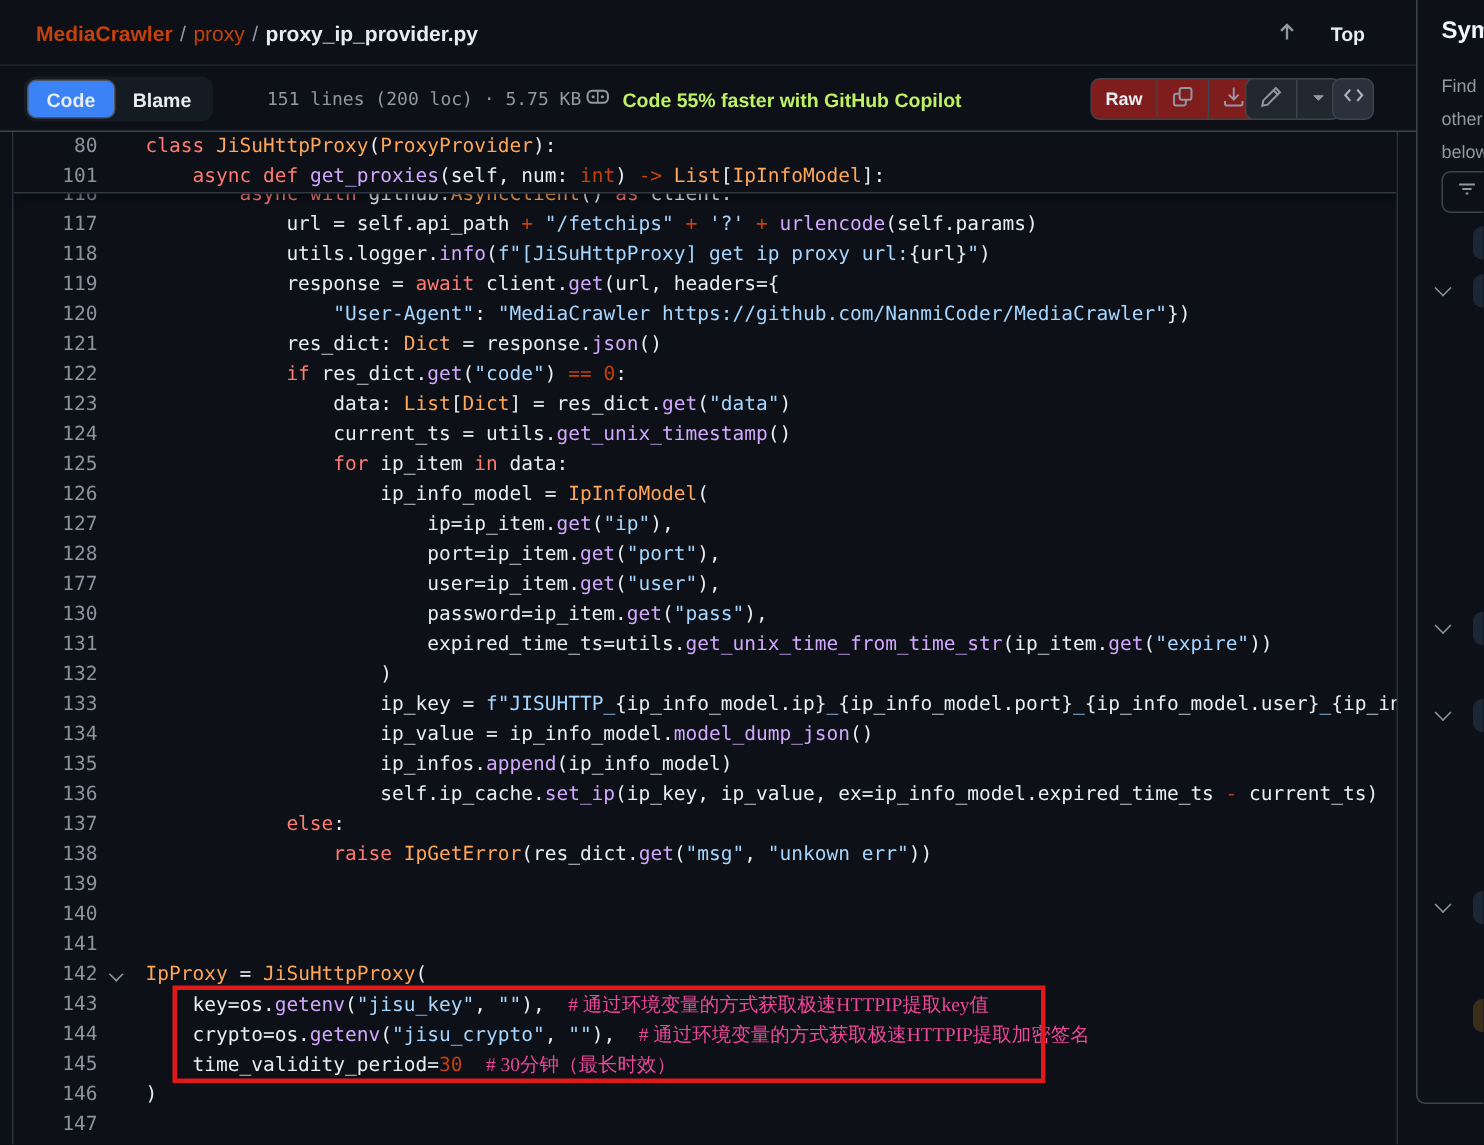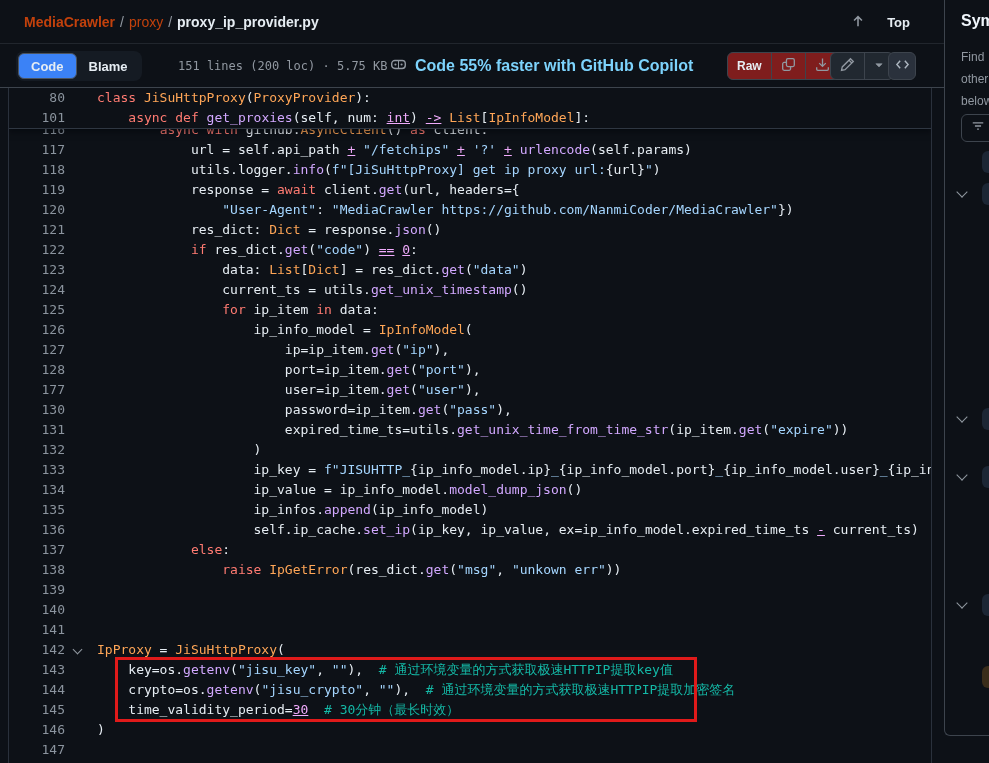--- a/index.html
+++ b/index.html
@@ -27,21 +27,21 @@
   .toolbar { position:absolute; left:0; top:44px; width:944px; height:44px;
              border-bottom:1px solid #3d444d; }
   .seg { position:absolute; left:16px; top:7px; height:30px; background:#151b23;
          border-radius:8px; display:flex; align-items:center; padding:2px; }
   .seg-btn { height:26px; padding:0 12px; display:flex; align-items:center; border-radius:6px;
              font-size:13px; font-weight:600; color:#e6edf3; cursor:pointer; }
   .seg-btn.active { background:#3b82f6; border:1px solid #4b545f; }
   .file-info { position:absolute; left:178px; top:0; height:44px; display:flex; align-items:center;
                font-size:12px; color:#9198a1; }
   .copilot { position:absolute; left:390px; top:0; height:44px; display:flex; align-items:center; gap:8px;
-             font-size:16px; font-weight:600; color:#7dd3fc; }
+             font-size:13px; font-weight:600; color:#bef264; }
   .copilot svg { stroke:#9198a1; }
 
   .btn-group { position:absolute; top:8px; height:28px; display:flex; align-items:stretch;
                background:#7f1d1d; border:1px solid #3d444d; border-radius:6px; overflow:hidden; }
   .bg-raw { left:727px; }
   .bg-edit { left:830px; background:#212830; }
   .grp-btn { display:flex; align-items:center; justify-content:center; padding:0 9px; cursor:pointer;
              font-size:12px; font-weight:600; color:#e6edf3; }
   .grp-btn + .grp-btn { border-left:1px solid #3d444d; }
   .grp-btn svg { stroke:#9198a1; }
@@ -52,21 +52,21 @@
 
   
   .code-container { position:absolute; left:8px; top:88px; width:924px; height:675px;
                     border-left:1px solid #2a313c; border-right:1px solid #2a313c; overflow:hidden; }
   .code-rows { position:absolute; left:0; top:32px; width:100%; }
   .code-row { position:relative; height:20px; line-height:20px; font-size:13px; white-space:pre; }
   .ln { position:absolute; left:0; top:0; width:56px; text-align:right; color:#8b949e;
         font-family:"DejaVu Sans Mono", monospace; cursor:pointer; }
   .ct { position:absolute; left:88px; top:0; font-family:"DejaVu Sans Mono", monospace; }
   .tw { color:#e6edf3; } .tk { color:#ff7b72; } .to { color:#ffa657; }
-  .tp { color:#d2a8ff; } .ts { color:#a5d6ff; } .tb { color:#f0abfc;text-decoration:underline; } .tc { color:#14b8a6; }
+  .tp { color:#d2a8ff; } .ts { color:#a5d6ff; } .tb { color:#c2410c; } .tc { color:#ec4899;font-family:Liberation Serif, serif; }
 
   .sticky-block { position:absolute; left:0; top:0; width:100%; height:41px; background:#0d1117;
                   border-bottom:1px solid #2f3742; box-shadow:0 3px 6px rgba(1,4,9,.5); z-index:5; }
   .sticky-block .code-row { height:20px; }
 
   .fold-chev { position:absolute; left:64px; top:6px; width:8px; height:8px; cursor:pointer; }
   .fold-chev::after { content:""; position:absolute; left:1px; top:0; width:6px; height:6px;
                       border-right:1.5px solid #9198a1; border-bottom:1.5px solid #9198a1;
                       transform:rotate(45deg); }
 

